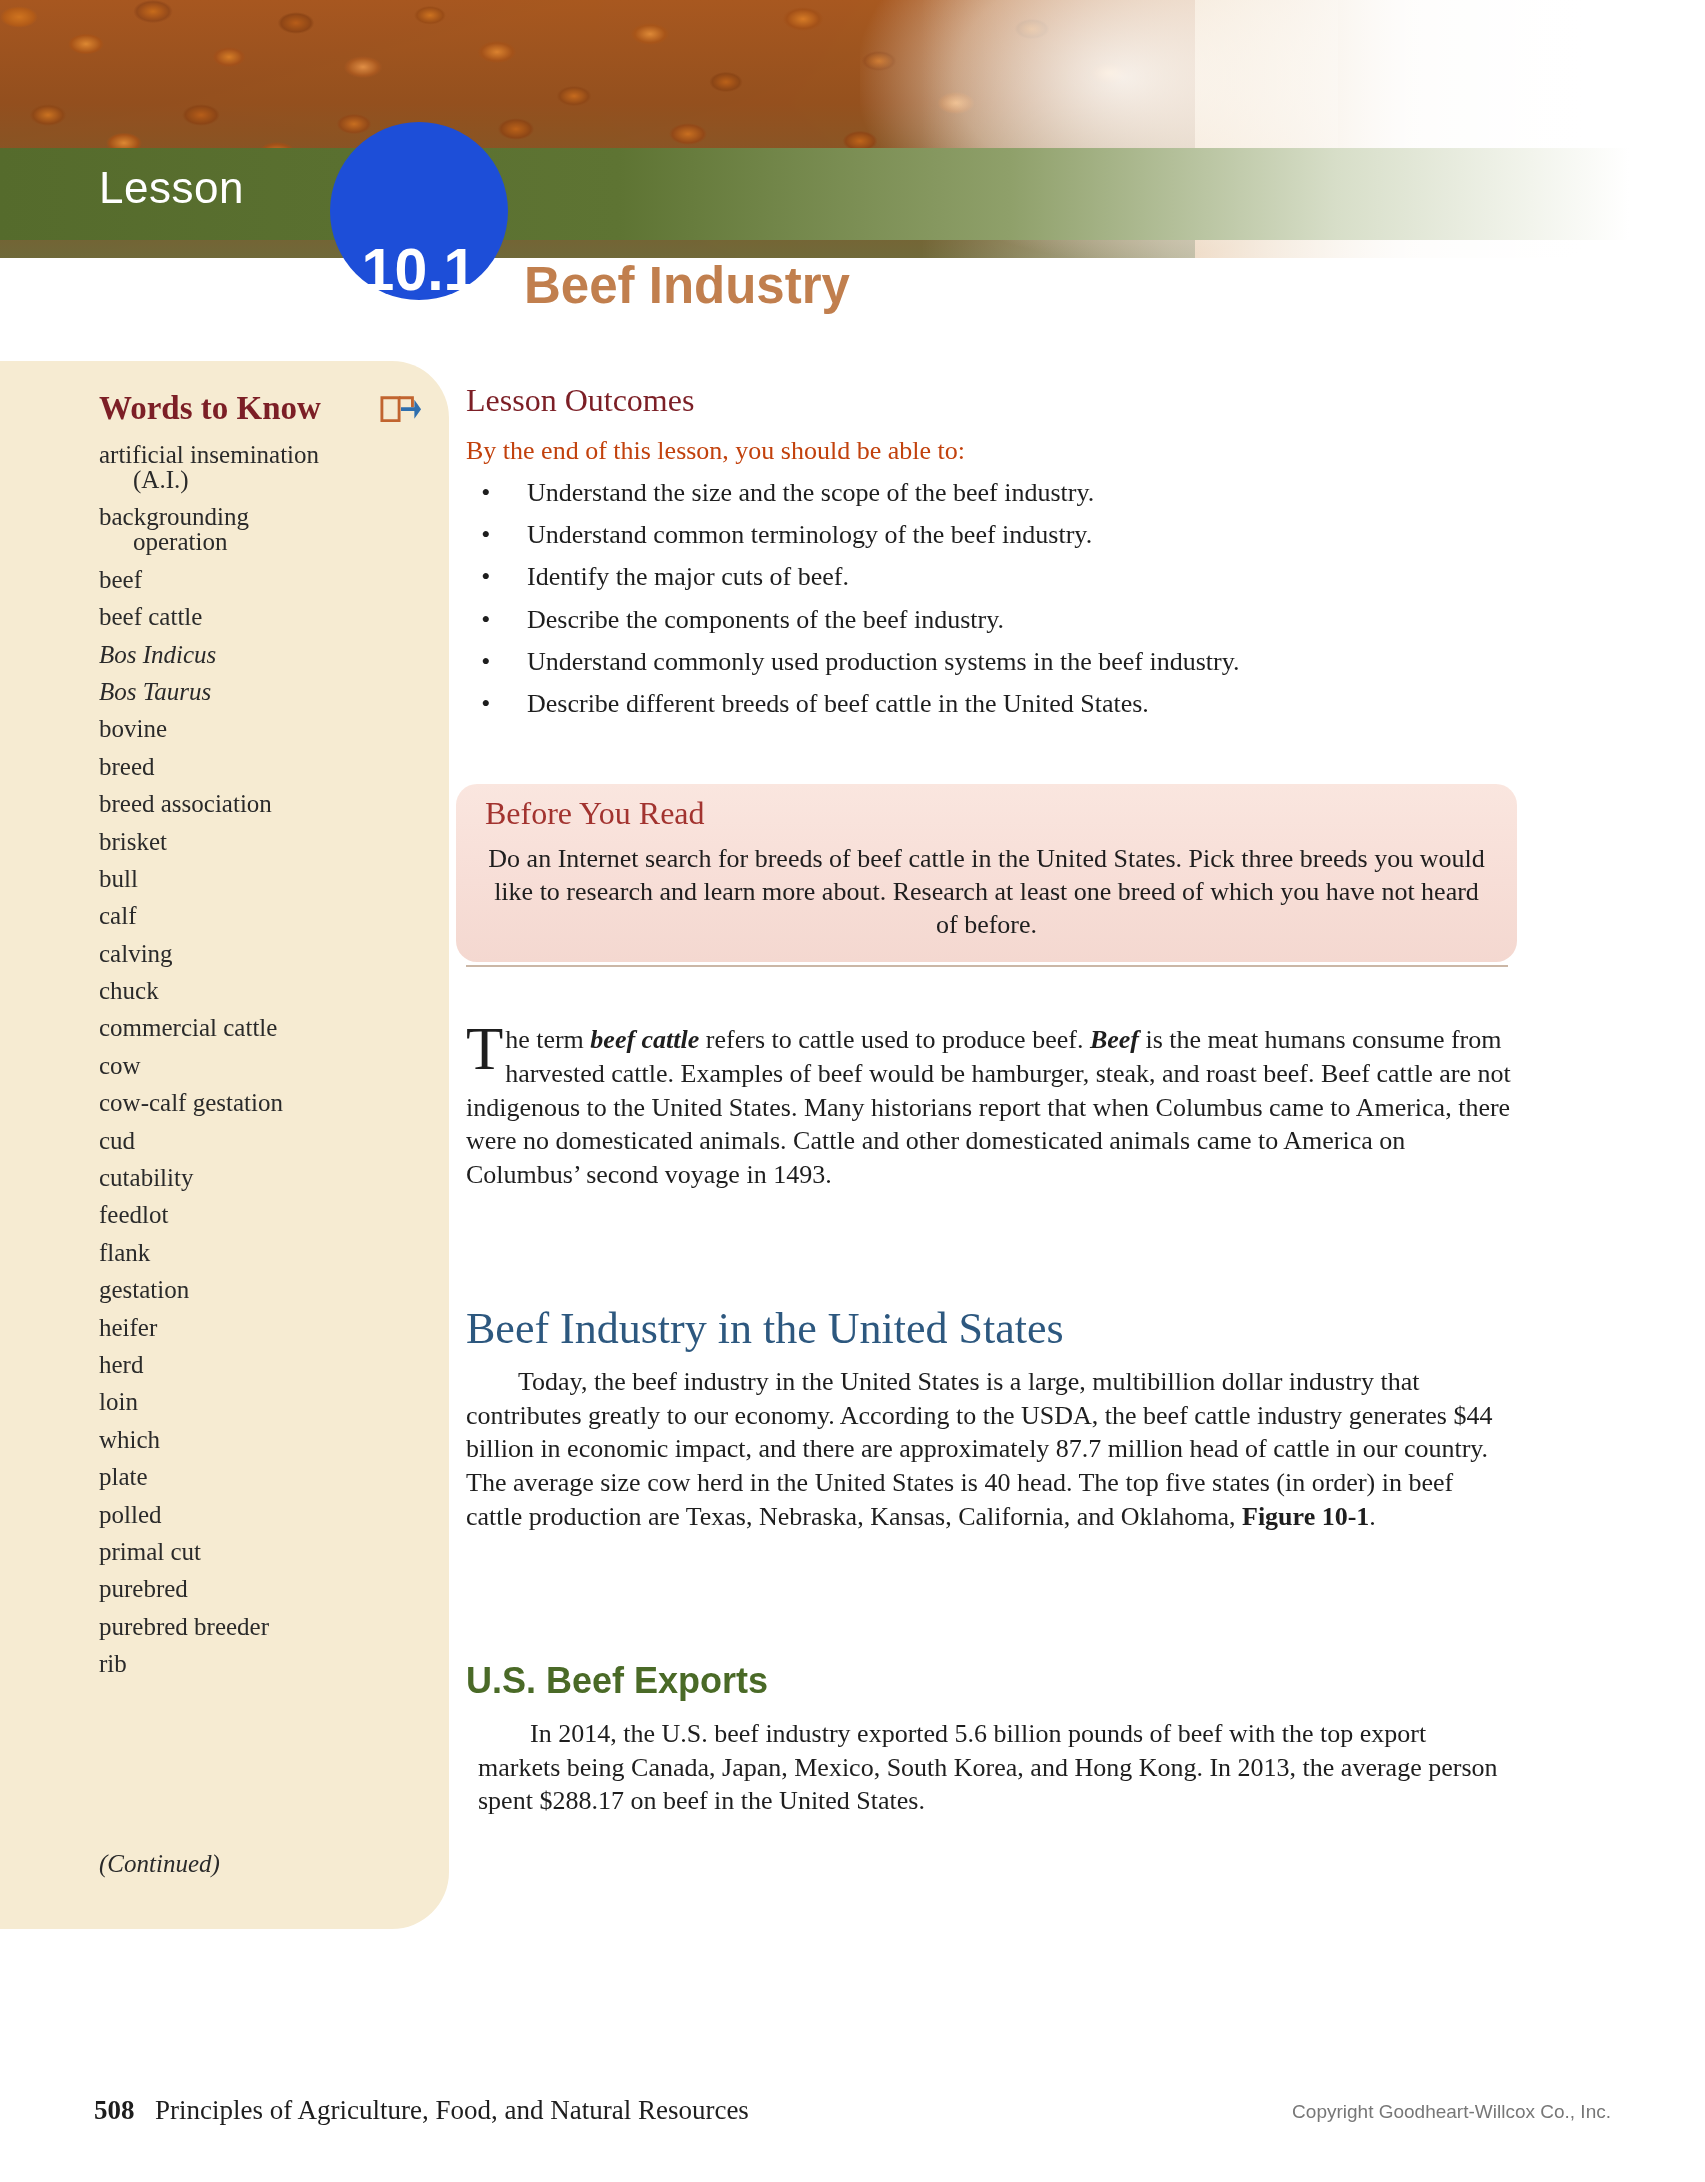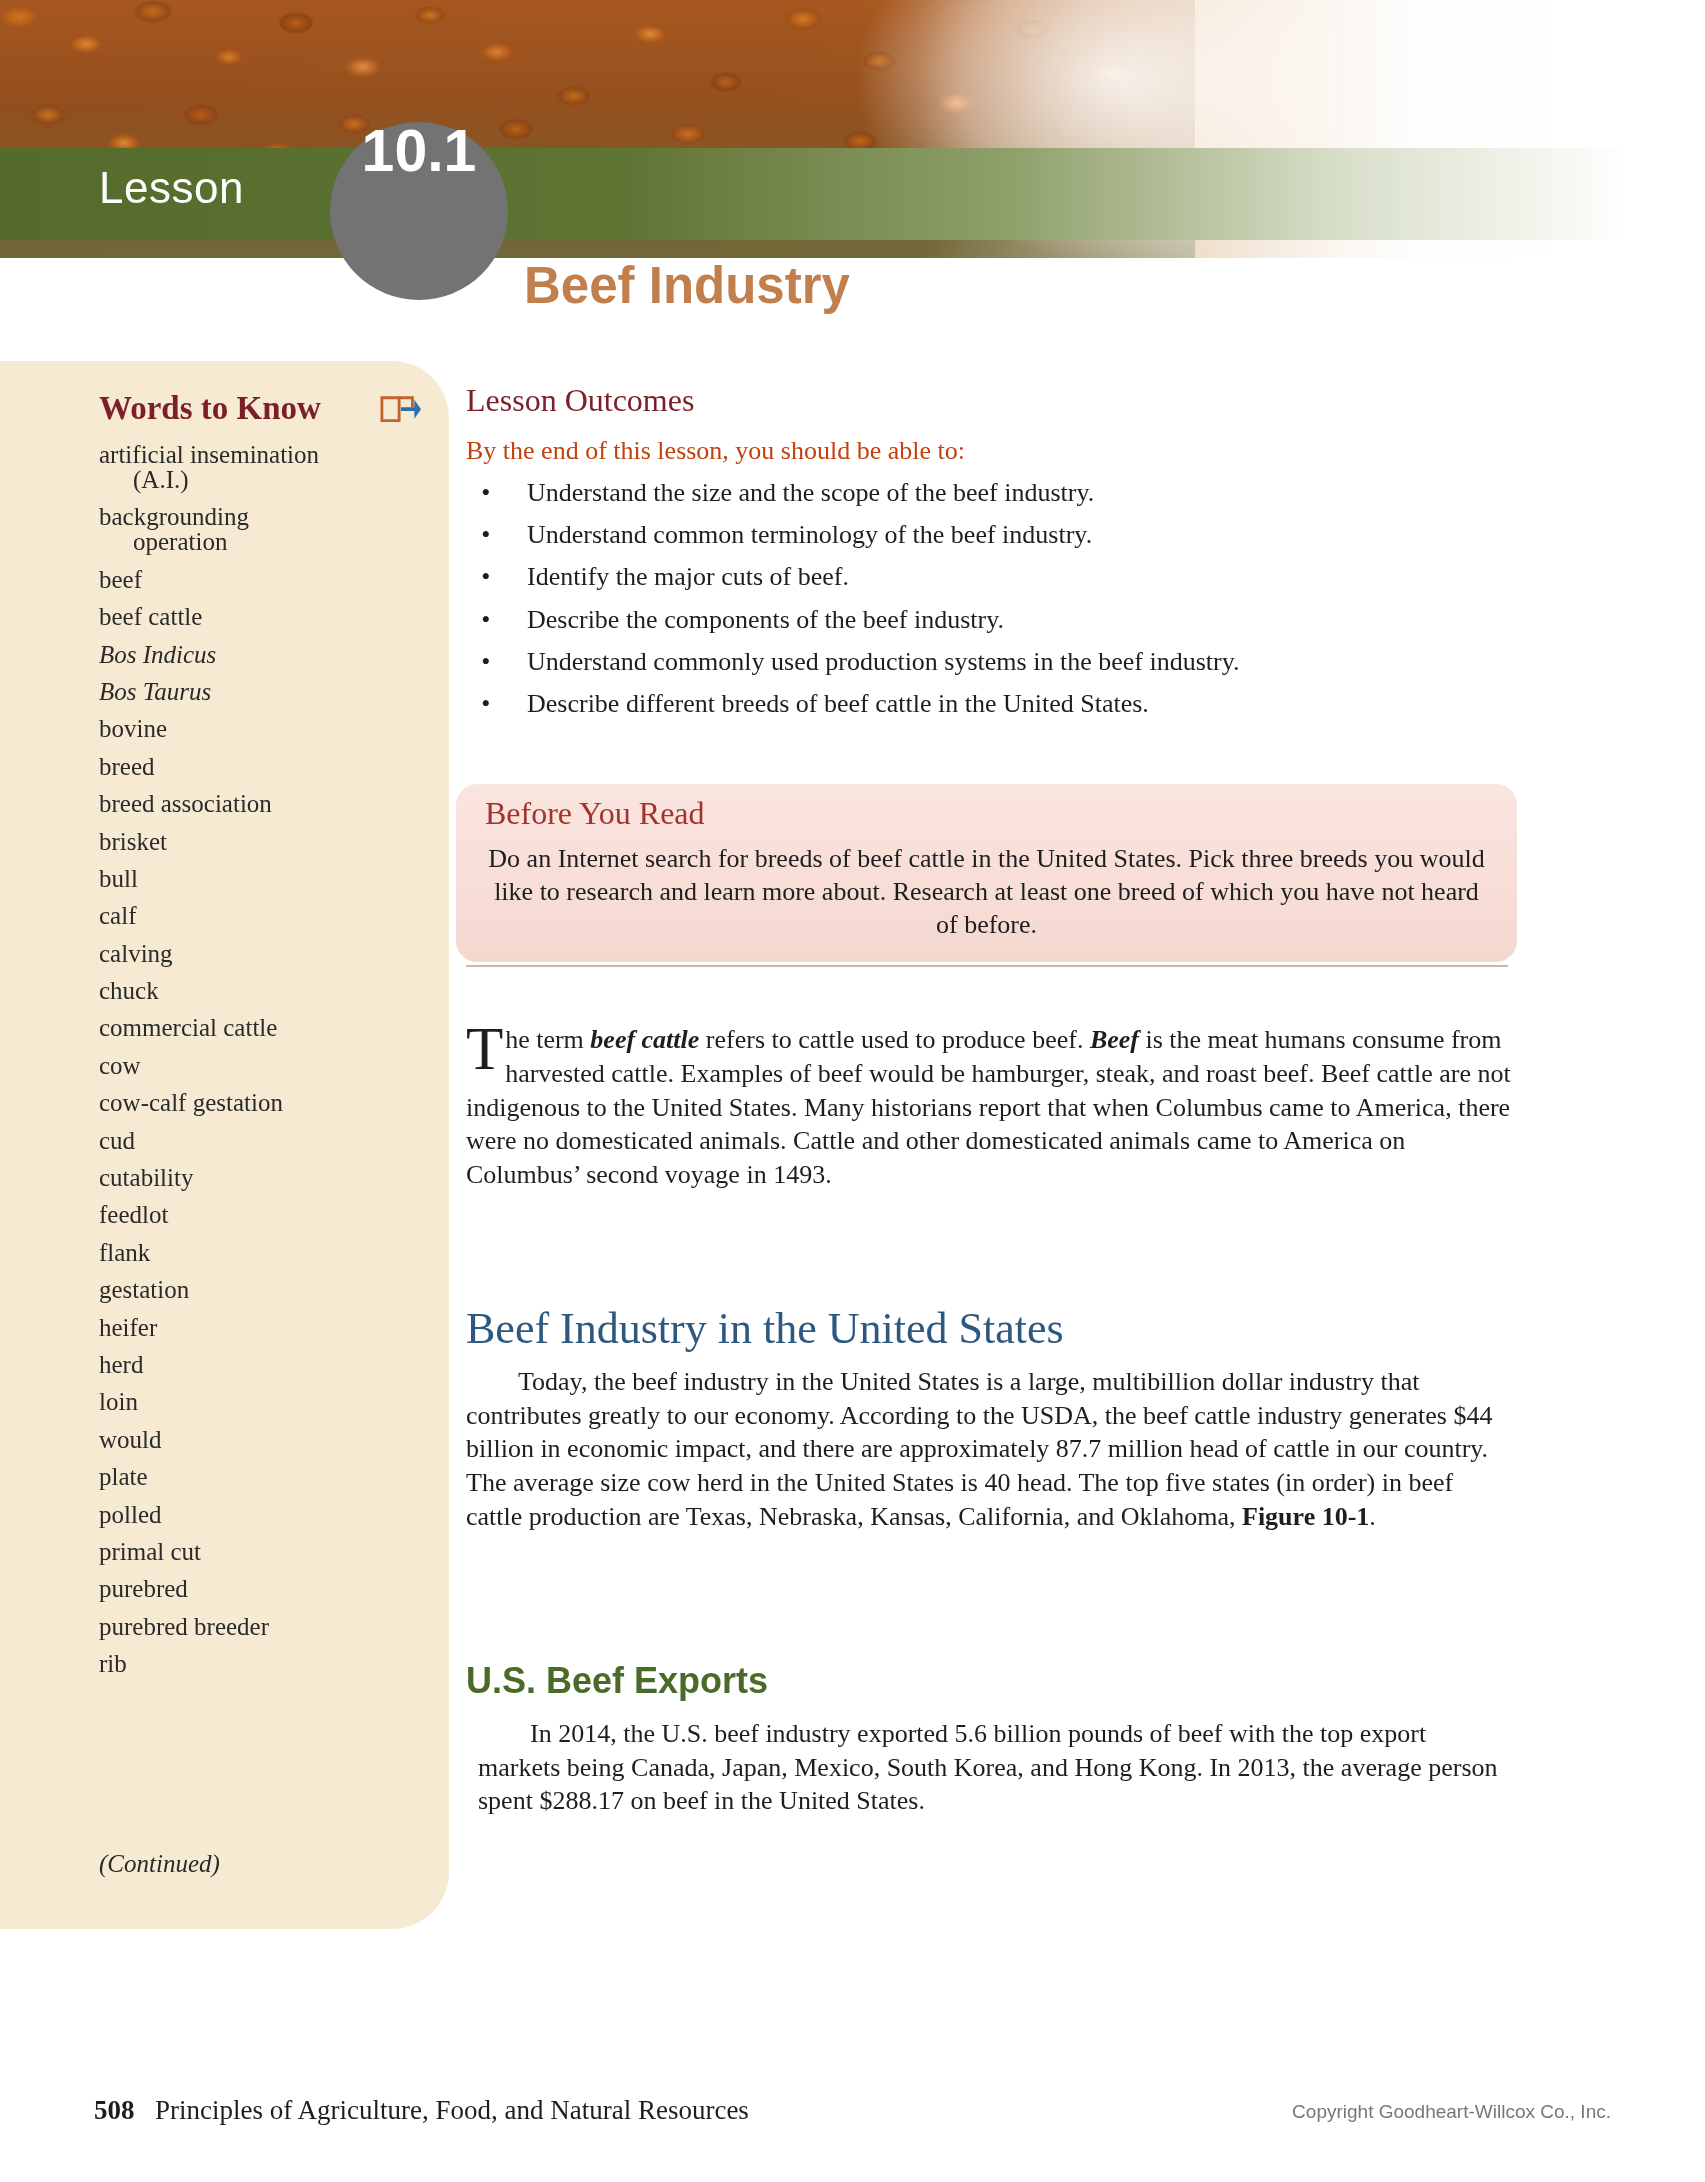--- a/index.html
+++ b/index.html
@@ -99,23 +99,23 @@
     color: #ffffff;
     letter-spacing: 0.5px;
   }
   .lesson-circle {
     position: absolute;
     left: 330px;
     top: 122px;
     width: 178px;
     height: 178px;
     border-radius: 50%;
-    background: #737373;
+    background: #1d4ed8;
     display: flex;
-    align-items: flex-start;
+    align-items: flex-end;
     justify-content: center;
   }
   .lesson-number {
     font-family: "Liberation Sans", sans-serif;
     font-size: 59px;
     font-weight: bold;
     color: #ffffff;
     line-height: 1;
   }
 
@@ -364,21 +364,21 @@
     <div class="term"><span>cow</span></div>
     <div class="term"><span>cow-calf gestation</span></div>
     <div class="term"><span>cud</span></div>
     <div class="term"><span>cutability</span></div>
     <div class="term"><span>feedlot</span></div>
     <div class="term"><span>flank</span></div>
     <div class="term"><span>gestation</span></div>
     <div class="term"><span>heifer</span></div>
     <div class="term"><span>herd</span></div>
     <div class="term"><span>loin</span></div>
-    <div class="term"><span>would</span></div>
+    <div class="term"><span>which</span></div>
     <div class="term"><span>plate</span></div>
     <div class="term"><span>polled</span></div>
     <div class="term"><span>primal cut</span></div>
     <div class="term"><span>purebred</span></div>
     <div class="term"><span>purebred breeder</span></div>
     <div class="term"><span>rib</span></div>
   </div>
 <div class="wtk-continued">(Continued)</div>
 
 <div class="main">

